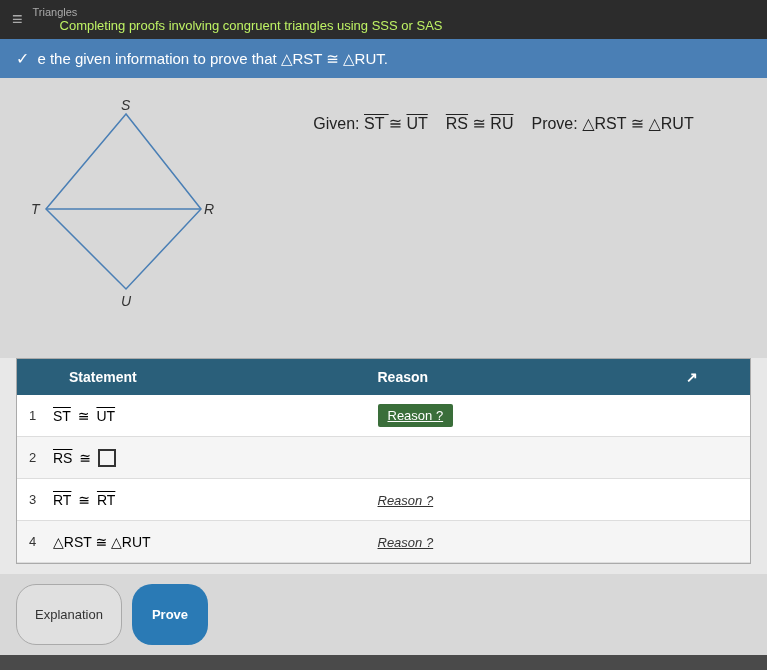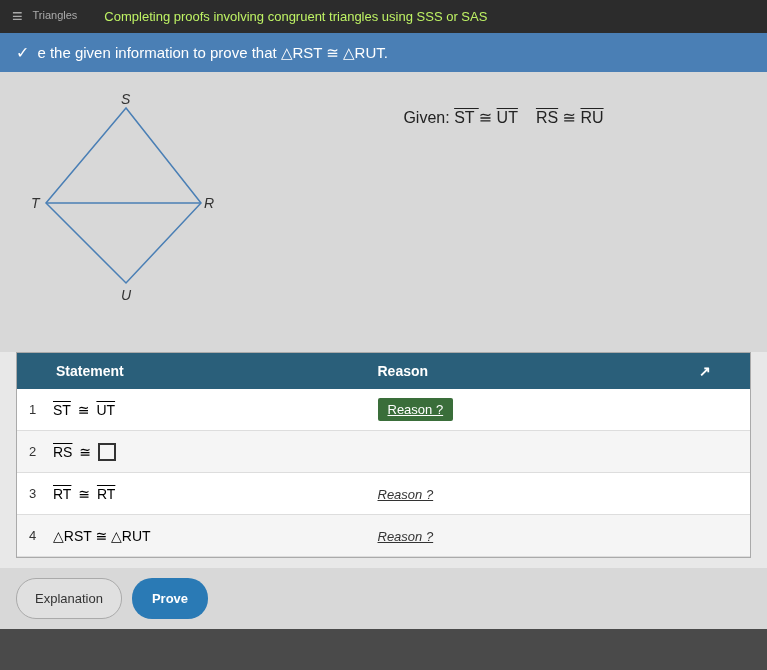--- a/index.html
+++ b/index.html
@@ -18,21 +18,21 @@
       align-items: center;
       gap: 10px;
       font-size: 13px;
     }
     .top-bar .hamburger {
       font-size: 18px;
       color: #aaa;
     }
     .top-bar .title-area {
       display: flex;
-      flex-direction: row;
+      flex-direction: column;
     }
     .top-bar .subtitle {
       font-size: 11px;
       color: #aaa;
     }
     .top-bar .main-title {
       font-size: 13px;
       color: #bef264;
       margin-left: 27px;
     }
@@ -110,21 +110,21 @@
     }
     .bottom-buttons {
       display: flex;
       gap: 10px;
       padding: 10px 16px;
       background: #d8d8d8;
     }
     .btn-explanation {
       background: #e0e0e0;
       border: 1px solid #aaa;
-      padding: 12px 18px;
+      padding: 22px 18px;
       border-radius: 20px;
       font-size: 13px;
       cursor: pointer;
       color: #333;
     }
     .btn-check {
       background: #2a7ab5;
       border: none;
       padding: 8px 20px;
       border-radius: 20px;
@@ -145,21 +145,21 @@
       display: grid;
       grid-template-columns: 24px 1fr 1fr 36px;
       padding: 8px 12px;
       border-bottom: 1px solid #ddd;
       align-items: center;
       min-height: 42px;
     }
     .table-header-grid {
       display: grid;
       grid-template-columns: 24px 1fr 1fr 36px;
-      padding: 10px 15px;
+      padding: 10px 28px;
       background: #2a5f7a;
     }
     .table-header-grid span {
       color: white;
       font-weight: bold;
       font-size: 14px;
     }
     .empty-box {
       display: inline-block;
       width: 18px;
@@ -204,20 +204,24 @@
         <span>Given:</span>
         <span class="overline"> ST </span>
         <span>≅</span>
         <span class="overline"> UT</span>
       </div>
       <div class="math-line">
         <span class="overline">RS</span>
         <span>≅</span>
         <span class="overline"> RU</span>
       </div>
+      <div class="math-line">
+        <span>Prove:</span>
+        <span>△RST ≅ △RUT</span>
+      </div>
     </div>
   </div>
 
   <div class="proof-table-container">
     <div class="table-header-grid">
       <span></span>
       <span>Statement</span>
       <span>Reason</span>
       <span class="cursor-icon">↗</span>
     </div>

